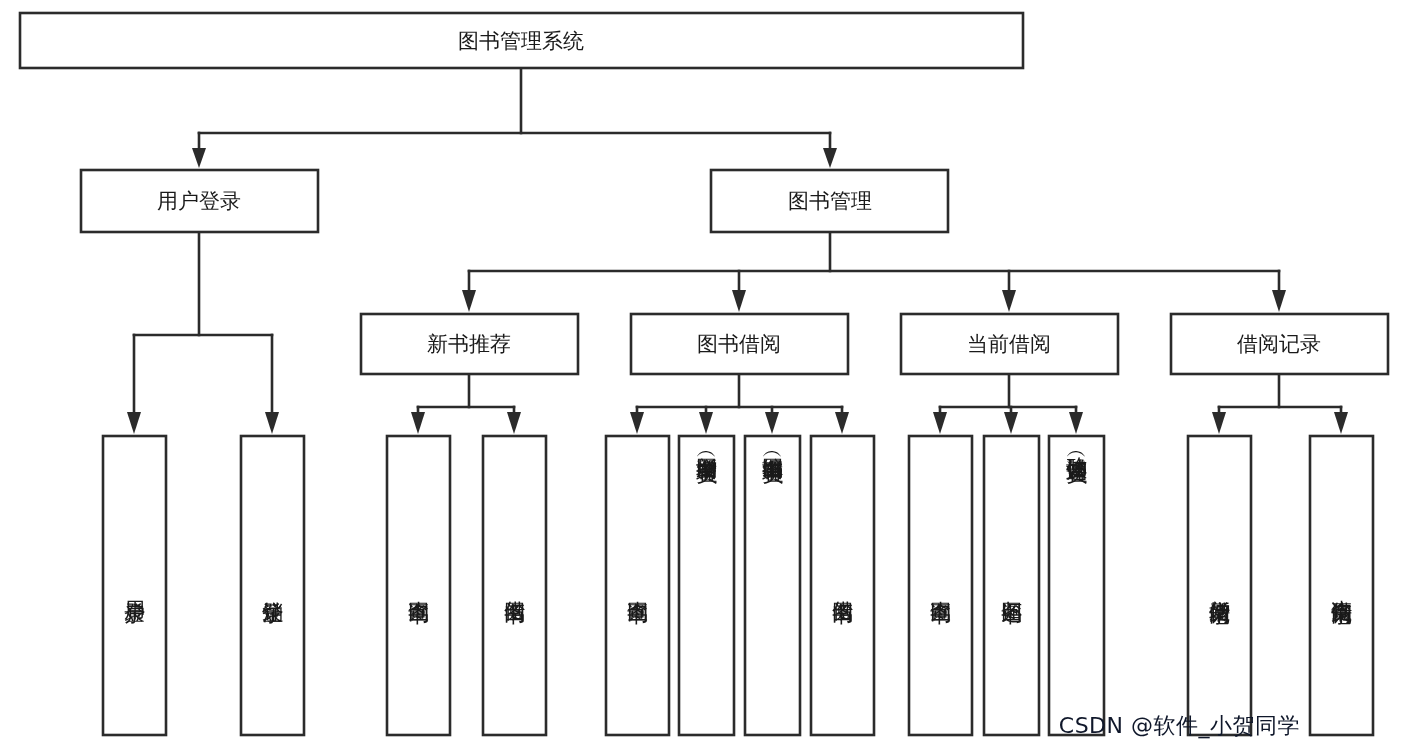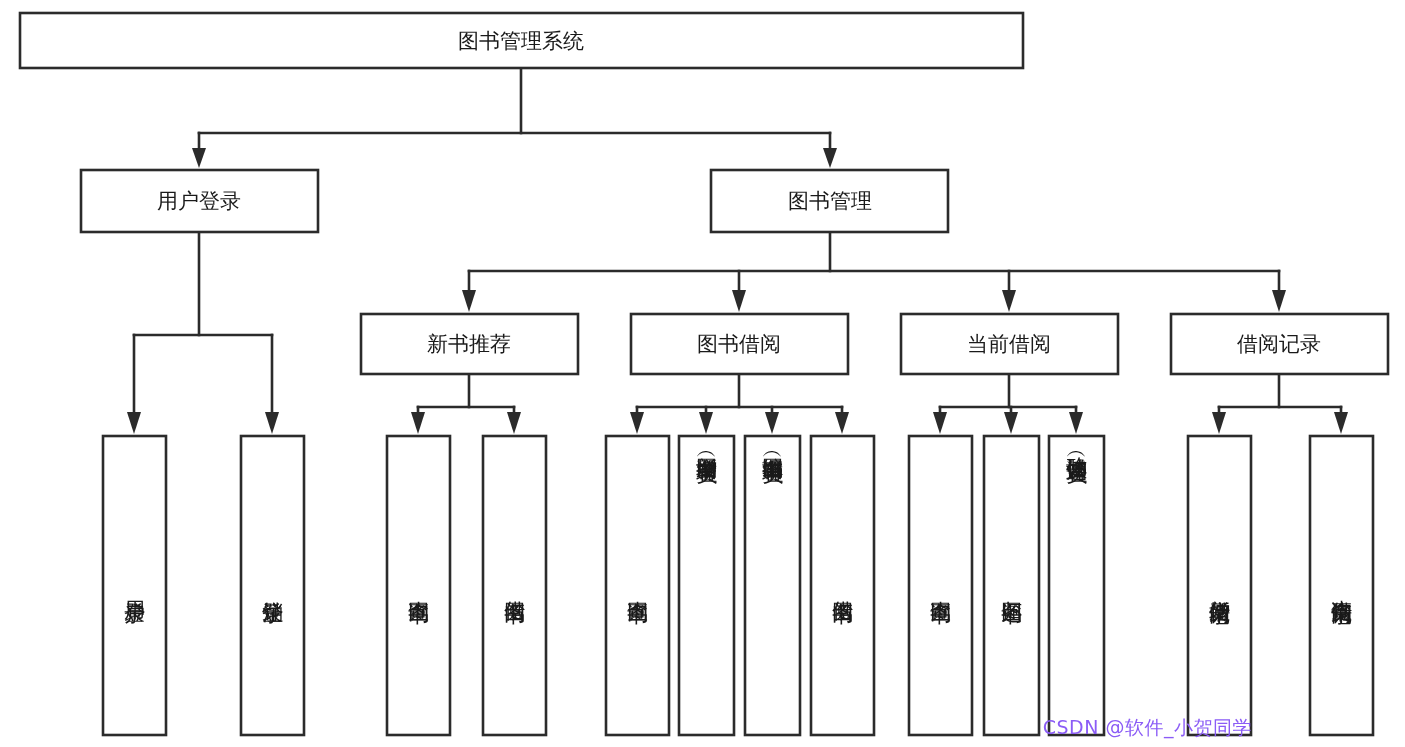--- a/index.html
+++ b/index.html
@@ -11,20 +11,21 @@
     width: 1405px;
     height: 747px;
     font-family: "DejaVu Sans", "Liberation Sans", sans-serif;
     overflow: hidden;
   }
   #diagram-root {
     position: relative;
     width: 1264px;
     height: 747px;
     background: #ffffff;
+    padding-left: 48px;
   }
   svg#tree-svg {
     position: absolute;
     top: 0;
     left: 0;
     width: 1405px;
     height: 747px;
   }
   .node-box {
     fill: #ffffff;
@@ -64,22 +65,22 @@
     color: #1a1a1a;
     letter-spacing: 1px;
     white-space: nowrap;
     text-align: center;
   }
   .watermark {
     position: absolute;
     right: 12px;
     bottom: 6px;
     font-family: "DejaVu Sans", "Liberation Sans", sans-serif;
-    font-size: 19px;
-    color: #8b5cf6;
+    font-size: 22px;
+    color: #0f172a;
     letter-spacing: 0.5px;
     white-space: nowrap;
   }
 </style>
 </head>
 <body>
 
 <div id="diagram-root">
 
   <svg id="tree-svg" viewBox="0 0 1405 747">

